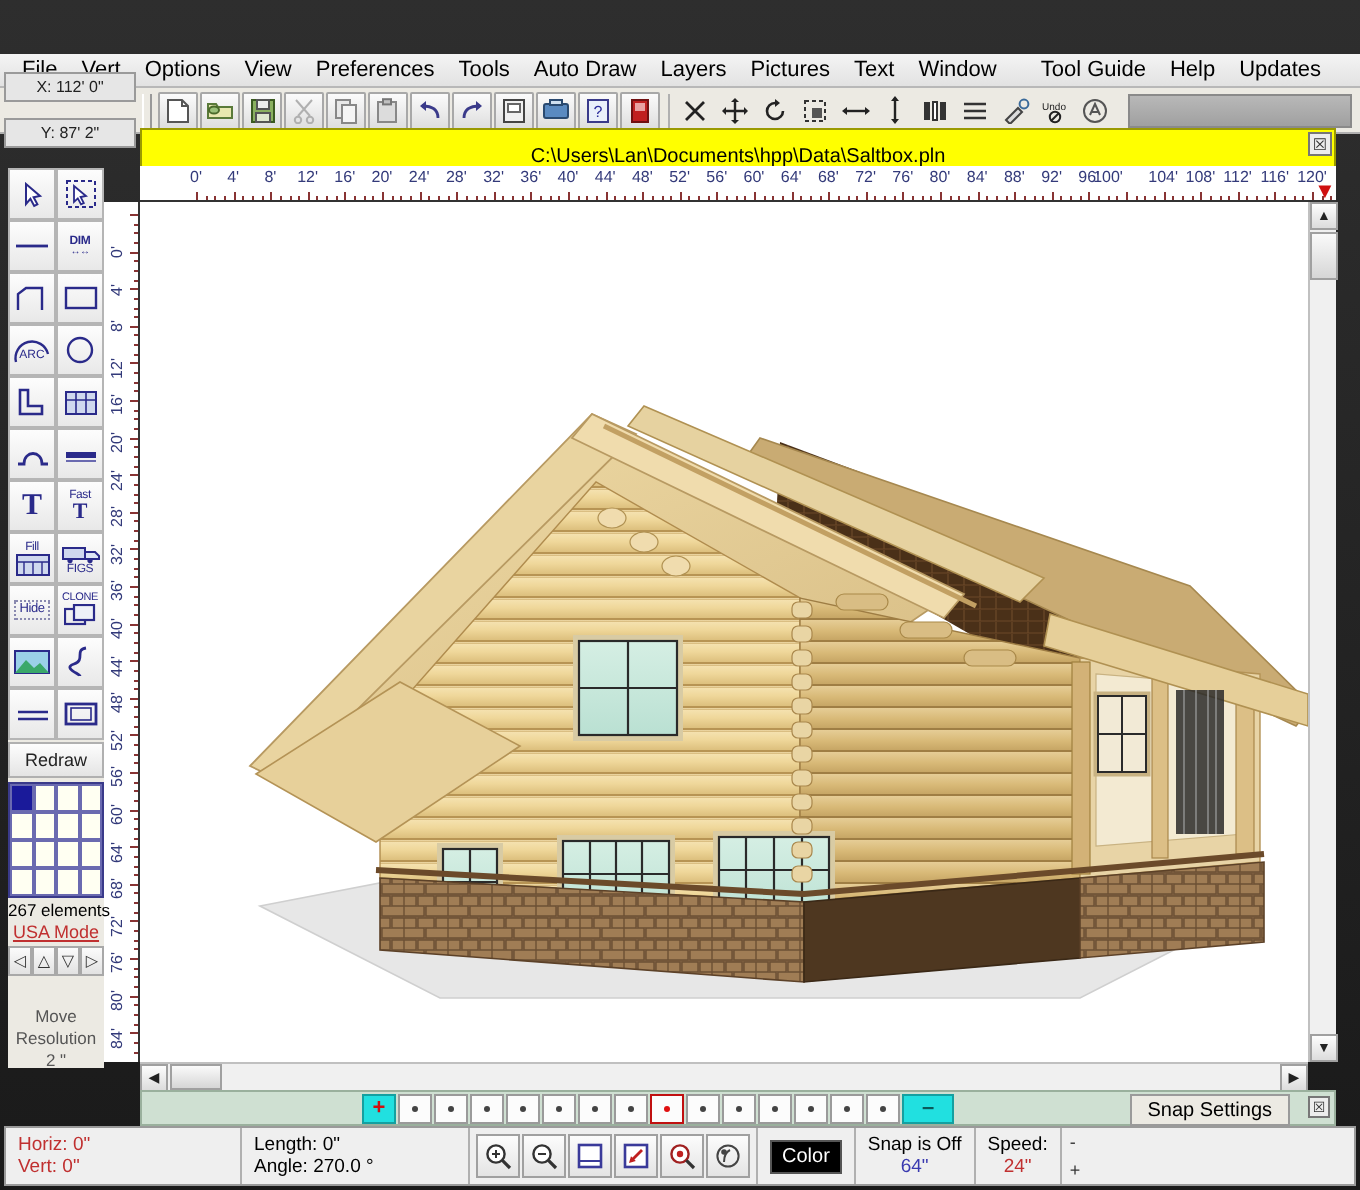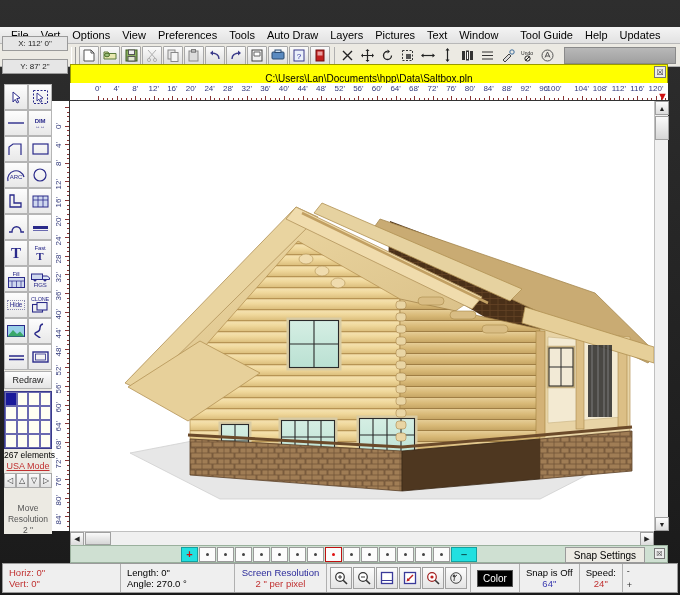--- a/index.html
+++ b/index.html
@@ -1105,24 +1105,20 @@
 
   <div class="statusbar">
     <div class="st-cell red" style="width:118px;">
       <div>Horiz:  0"</div>
       <div>Vert:  0"</div>
     </div>
     <div class="st-cell" style="width:114px;">
       <div>Length:  0"</div>
       <div>Angle:  270.0 °</div>
     </div>
-    <div class="st-cell" style="width:92px; align-items:center; color:#2a2a9a;">
-      <div>Screen Resolution</div>
-      <div style="color:#c03030;">2 " per pixel</div>
-    </div>
     <div class="st-zoomtools">
       <div class="zt">
         <svg width="14" height="14" viewBox="0 0 14 14">
             <circle cx="6" cy="6" r="4.3" fill="#fff" stroke="#333" stroke-width="1.2"></circle>
             <path d="M9.2 9.2L13 13" stroke="#333" stroke-width="1.6"></path>
             <path d="M4 6h4M6 4v4" stroke="#333" stroke-width="1"></path>
           </svg>
       </div>
       <div class="zt">
         <svg width="14" height="14" viewBox="0 0 14 14">

